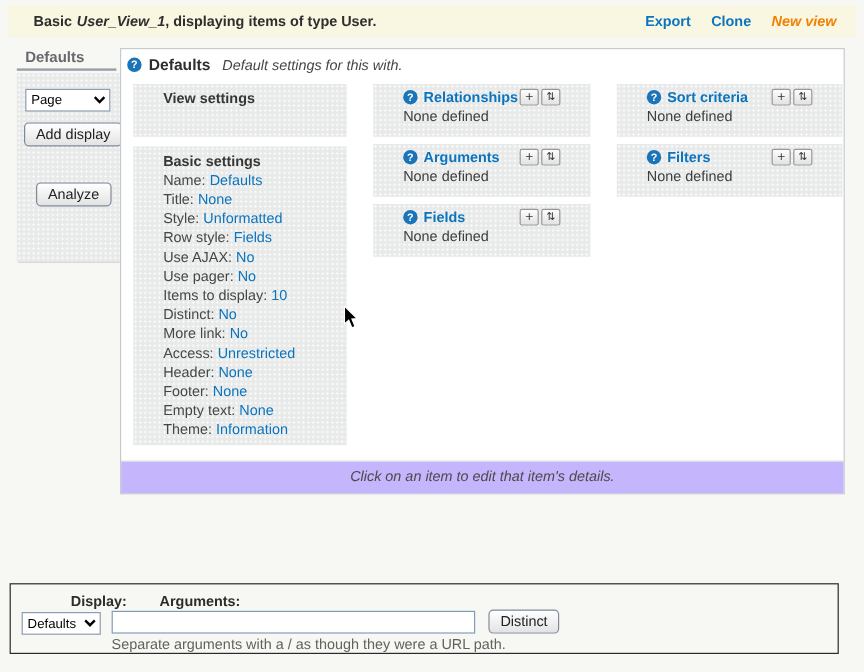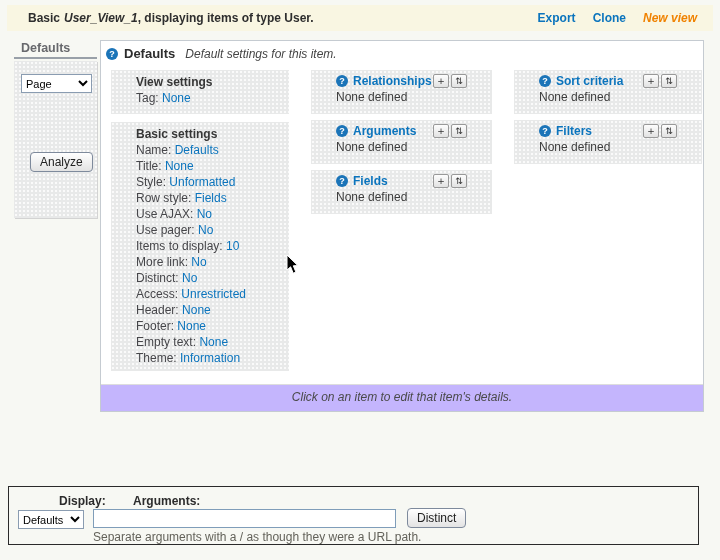--- a/index.html
+++ b/index.html
@@ -13,21 +13,21 @@
   .view-name{font-style:italic;margin-left:4px;}
   .header-links{margin-left:auto;display:flex;gap:17px;align-items:center;}
   .header-link{color:#0b74bd;font-weight:bold;text-decoration:none;font-size:12px;cursor:pointer;}
   .header-link.accent{color:#f08200;font-style:italic;}
 
   
   .sidebar-tab{position:absolute;left:14px;top:40px;width:83px;height:19px;font-size:12.5px;font-weight:bold;
     color:#68696d;border-bottom:2px solid #99a0a8;padding-left:7px;box-sizing:border-box;line-height:17px;cursor:pointer;}
   .dotbg{background-color:#e8e9e9;
     background-image:radial-gradient(circle,#fafafa 30%,rgba(255,255,255,0) 34%);
-    background-size:4px 4px;}
+    background-size:4px 4px;padding-left:45px;}
   .sidebar-box{position:absolute;left:14px;top:61px;width:83px;height:157px;box-shadow:1px 1px 0 #d3d3d3;}
   .sidebar-select{position:absolute;left:7px;top:13px;width:71px;height:19px;font-size:11px;
     font-family:"Liberation Sans",sans-serif;border:1px solid #8a9cb1;background:#fff;}
   .add-display-btn{position:absolute;left:6px;top:41px;}
   .analyze-btn{position:absolute;left:16px;top:91px;}
 
   .btn{font-family:"Liberation Sans",sans-serif;font-size:12px;color:#222;
     background:linear-gradient(#ffffff,#e3e3e3);border:1px solid #7e8a9c;border-radius:4px;
     padding:2px 9px;line-height:14px;cursor:pointer;}
 
@@ -97,50 +97,47 @@
       <a class="header-link">Clone</a>
       <a class="header-link accent">New view</a>
     </span>
   </div>
 
   <div class="sidebar-tab">Defaults</div>
   <div class="sidebar-box dotbg">
     <select class="sidebar-select">
       <option>Page</option>
     </select>
+    <button class="btn add-display-btn">Add display</button>
     <button class="btn analyze-btn">Analyze</button>
   </div>
 
   <div class="main-panel">
 
     <div class="panel-header">
       <span class="help-icon">?</span>
       <span class="panel-title">Defaults</span>
-      <span class="panel-subtitle">Default settings for this item.</span>
+      <span class="panel-subtitle">Default settings for this with.</span>
     </div>
 
     <div class="box dotbg box-view-settings">
       <div class="box-title">View settings</div>
-      <div class="kv-row">
-        <span>Tag:</span>
-        <a class="kv-link">None</a>
-      </div>
     </div>
 
     <div class="box dotbg box-basic-settings">
       <div class="box-title">Basic settings</div>
       <div class="kv-row"><span>Name:</span> <a class="kv-link">Defaults</a></div>
       <div class="kv-row"><span>Title:</span> <a class="kv-link">None</a></div>
       <div class="kv-row"><span>Style:</span> <a class="kv-link">Unformatted</a></div>
       <div class="kv-row"><span>Row style:</span> <a class="kv-link">Fields</a></div>
       <div class="kv-row"><span>Use AJAX:</span> <a class="kv-link">No</a></div>
       <div class="kv-row"><span>Use pager:</span> <a class="kv-link">No</a></div>
       <div class="kv-row"><span>Items to display:</span> <a class="kv-link">10</a></div>
+      <div class="kv-row"><span>Distinct:</span> <a class="kv-link">No</a></div>
       <div class="kv-row"><span>More link:</span> <a class="kv-link">No</a></div>
-      <div class="kv-row"><span>Distinct:</span> <a class="kv-link">No</a></div>
       <div class="kv-row"><span>Access:</span> <a class="kv-link">Unrestricted</a></div>
       <div class="kv-row"><span>Header:</span> <a class="kv-link">None</a></div>
       <div class="kv-row"><span>Footer:</span> <a class="kv-link">None</a></div>
       <div class="kv-row"><span>Empty text:</span> <a class="kv-link">None</a></div>
       <div class="kv-row"><span>Theme:</span> <a class="kv-link">Information</a></div>
     </div>
 
     <div class="box dotbg box-relationships">
       <div class="linkbox-head">
         <span class="help-icon">?</span>

